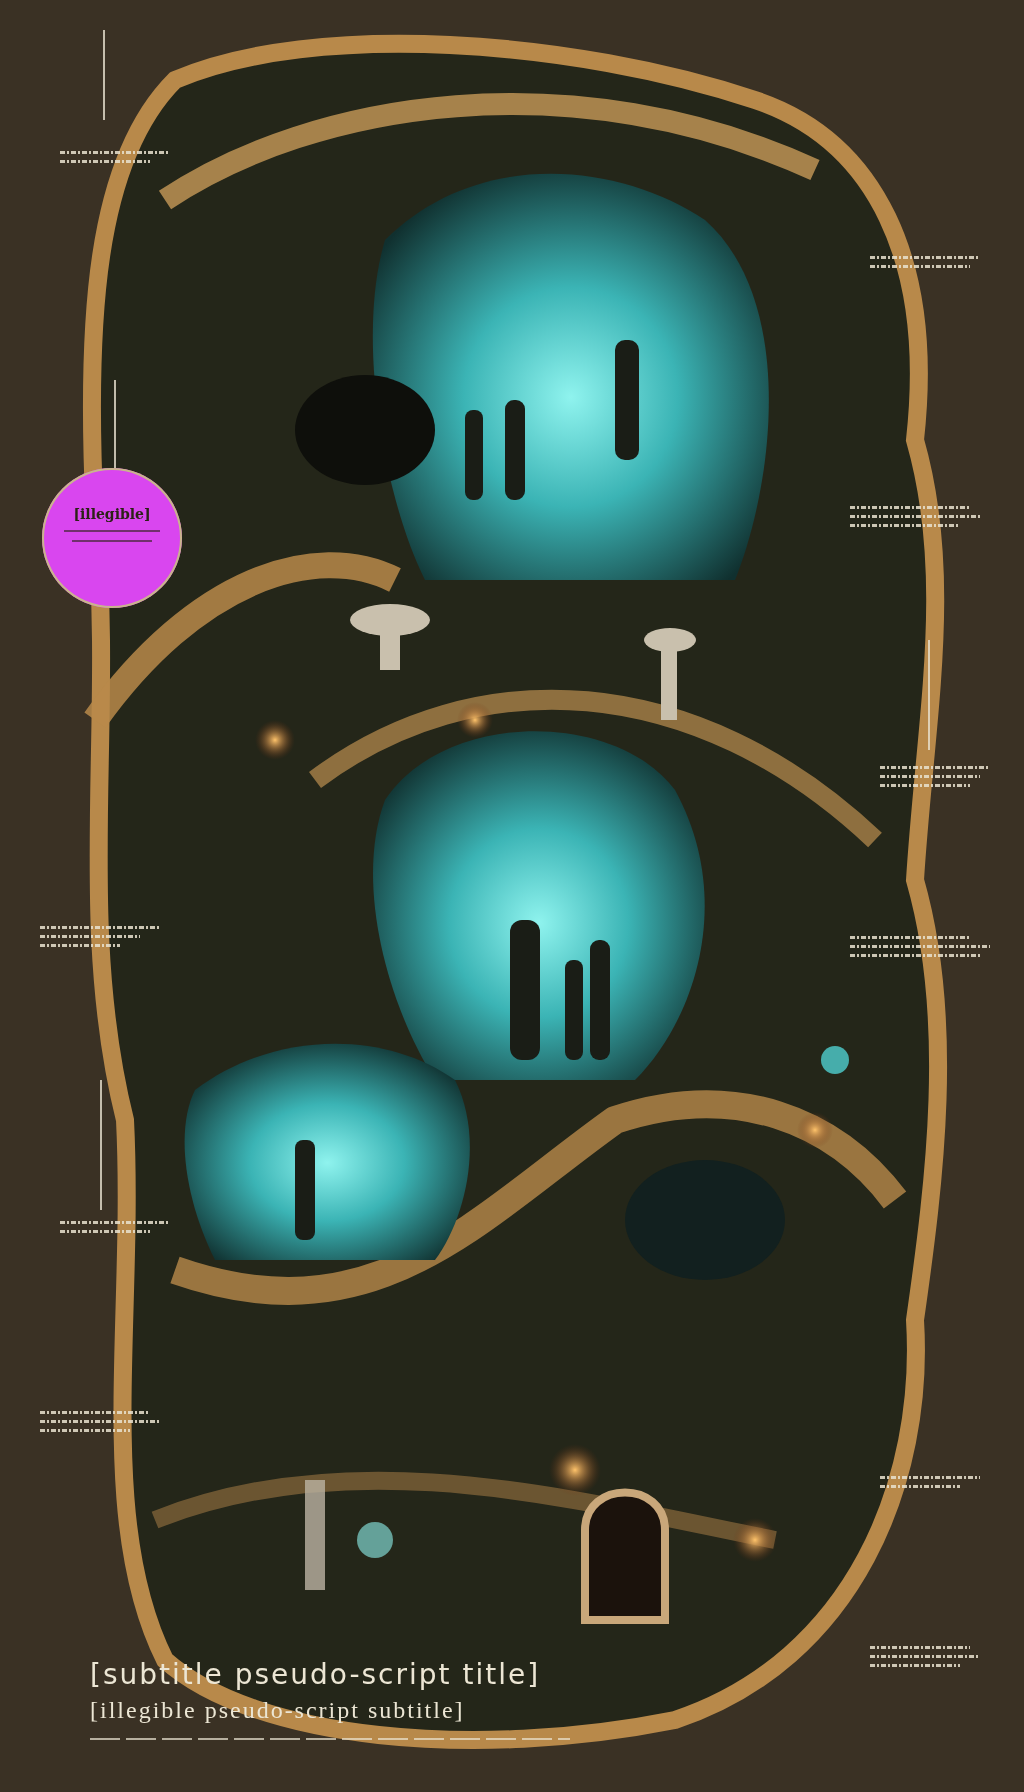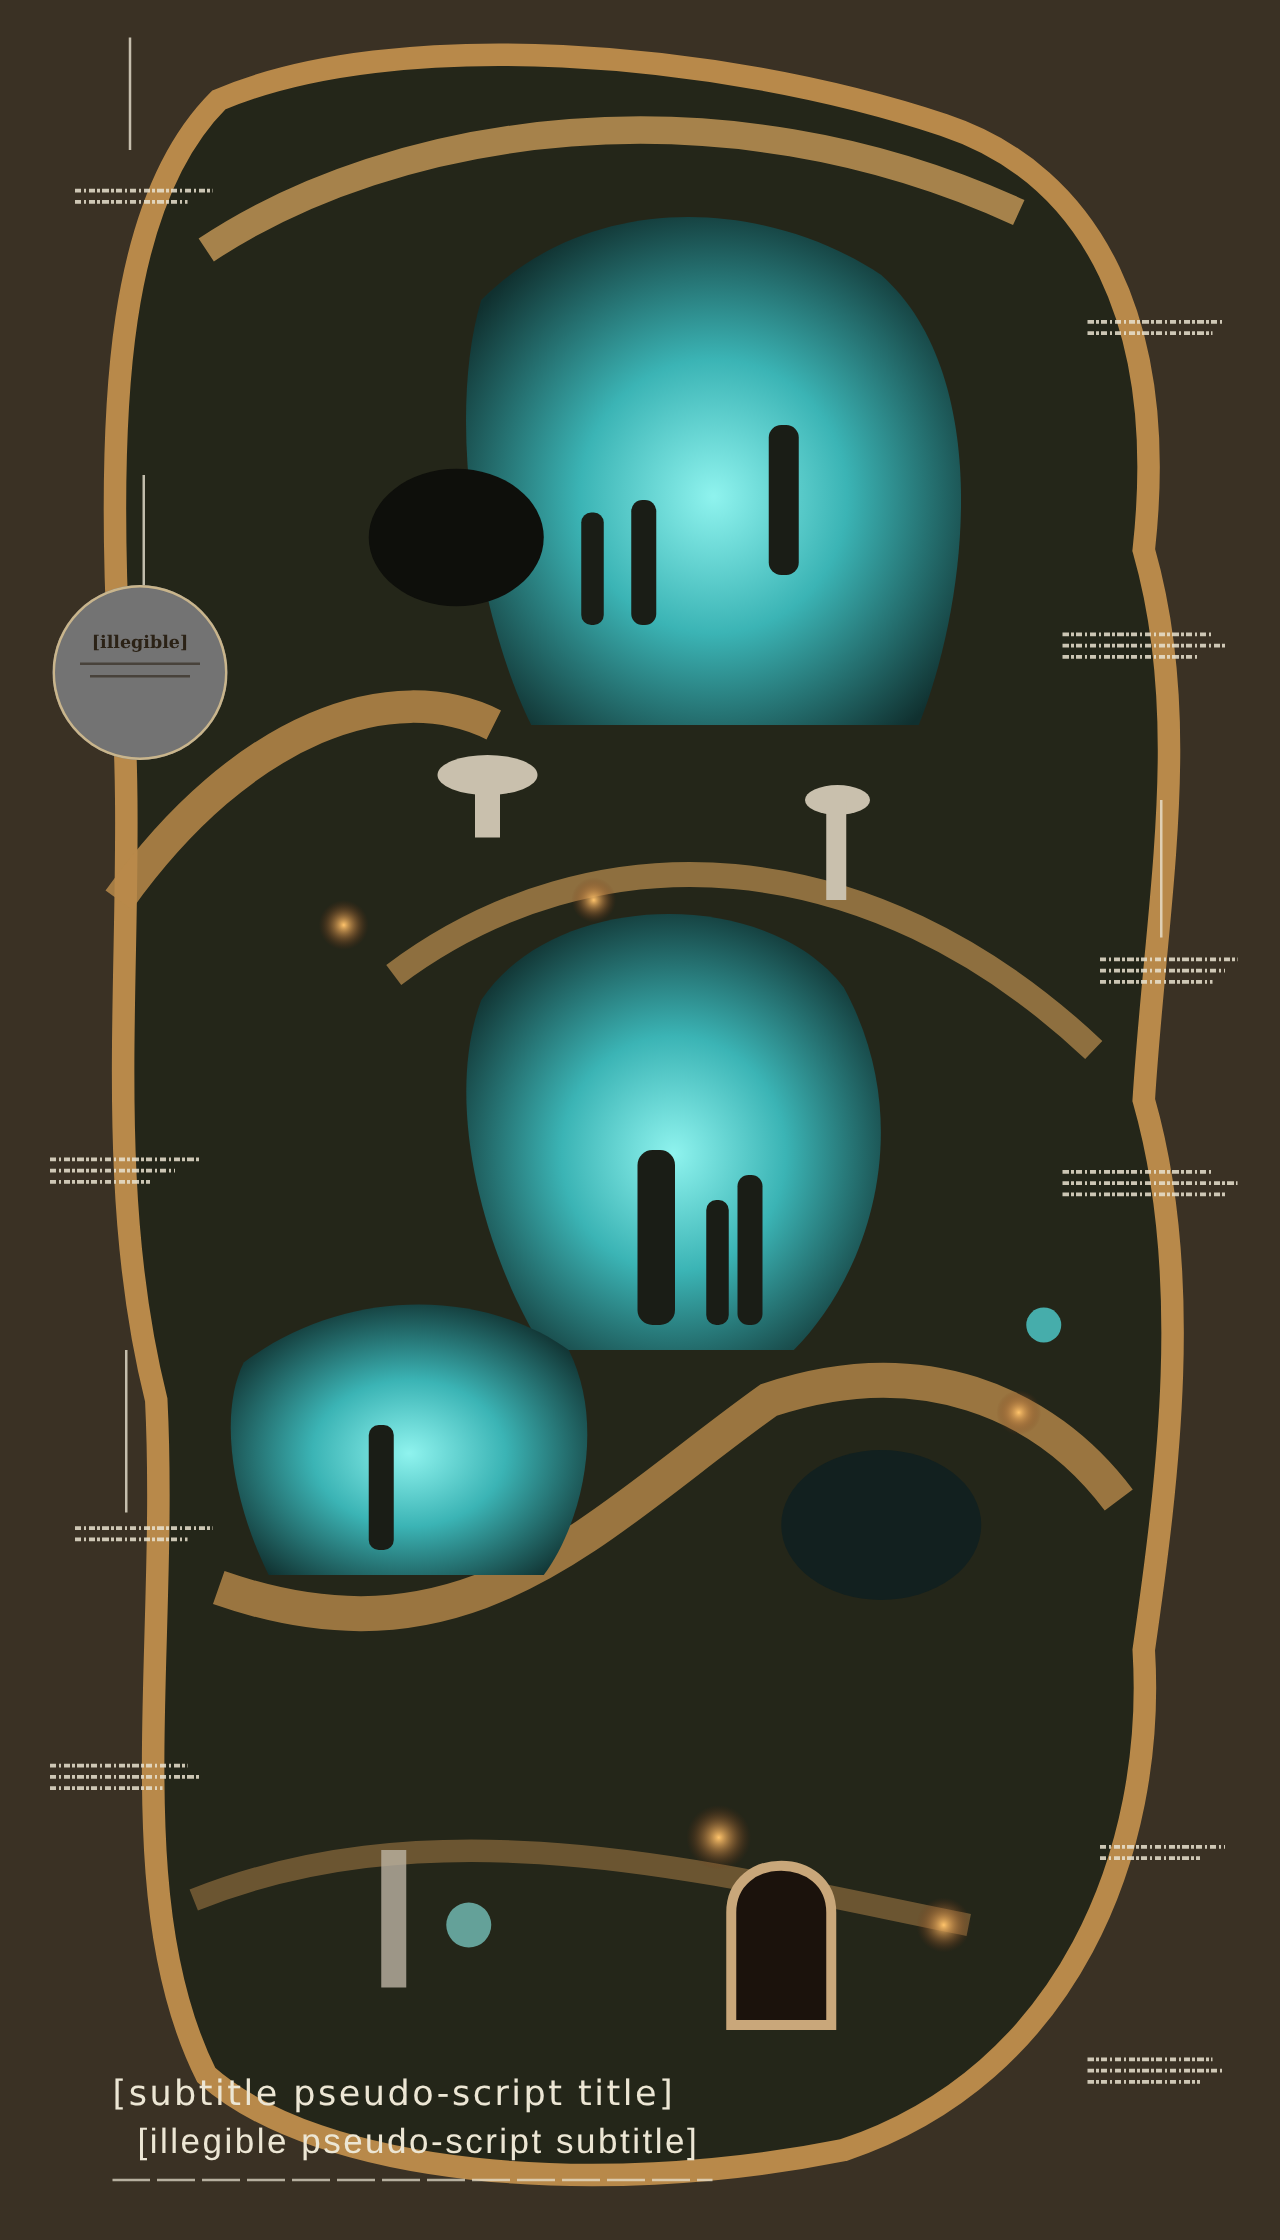--- a/index.html
+++ b/index.html
@@ -12,28 +12,28 @@
   .map { position: absolute; left: 55px; top: 20px; width: 920px; height: 1740px; }
   .map svg { width: 100%; height: 100%; display: block; }
   .note {
     position: absolute; color: #e9e2cf; font-size: 11px; line-height: 15px;
     font-family: "DejaVu Serif", serif; font-style: italic; letter-spacing: 0.5px;
   }
   .scribble { display: block; height: 3px; background: repeating-linear-gradient(90deg, #e9e2cf 0 5px, transparent 5px 7px, #e9e2cf 7px 9px, transparent 9px 11px); margin: 6px 0; opacity: 0.85; }
   .tick { position: absolute; background: #e9e2cf; width: 2px; opacity: 0.8; }
   .legend-badge {
     position: absolute; left: 42px; top: 468px; width: 140px; height: 140px;
-    border-radius: 50%; background: #737373; box-shadow: 0 0 0 2px #c9b58c inset;
+    border-radius: 50%; background: #d946ef; box-shadow: 0 0 0 2px #c9b58c inset;
     color: #2b2216; text-align: center;
   }
   .legend-badge .title { margin-top: 38px; font-size: 14px; font-weight: bold; }
   .legend-badge .line { height: 2px; width: 96px; margin: 8px auto; background: #2b2216; opacity: .6; }
   .footer { position: absolute; left: 90px; top: 1658px; color: #ece6d4; }
   .footer .l1 { font-size: 28px; letter-spacing: 2px; font-family: "DejaVu Sans", sans-serif; }
-  .footer .l2 { font-size: 28px; letter-spacing: 2px; margin-top: 6px; font-family: Liberation Sans, sans-serif; margin-left: 20px; }
+  .footer .l2 { font-size: 24px; letter-spacing: 2px; margin-top: 6px; font-family: Liberation Serif, serif; }
   .footer .rule { height: 2px; width: 480px; margin-top: 14px; background: repeating-linear-gradient(90deg, #ece6d4 0 30px, transparent 30px 36px); opacity: .7; }
 </style>
 </head>
 <body>
 
 <div class="map">
   <svg viewBox="0 0 920 1740" xmlns="http://www.w3.org/2000/svg">
     <defs>
       <radialGradient id="glow1" cx="50%" cy="55%" r="60%">
         <stop offset="0%" stop-color="#8ff3ee"></stop>

